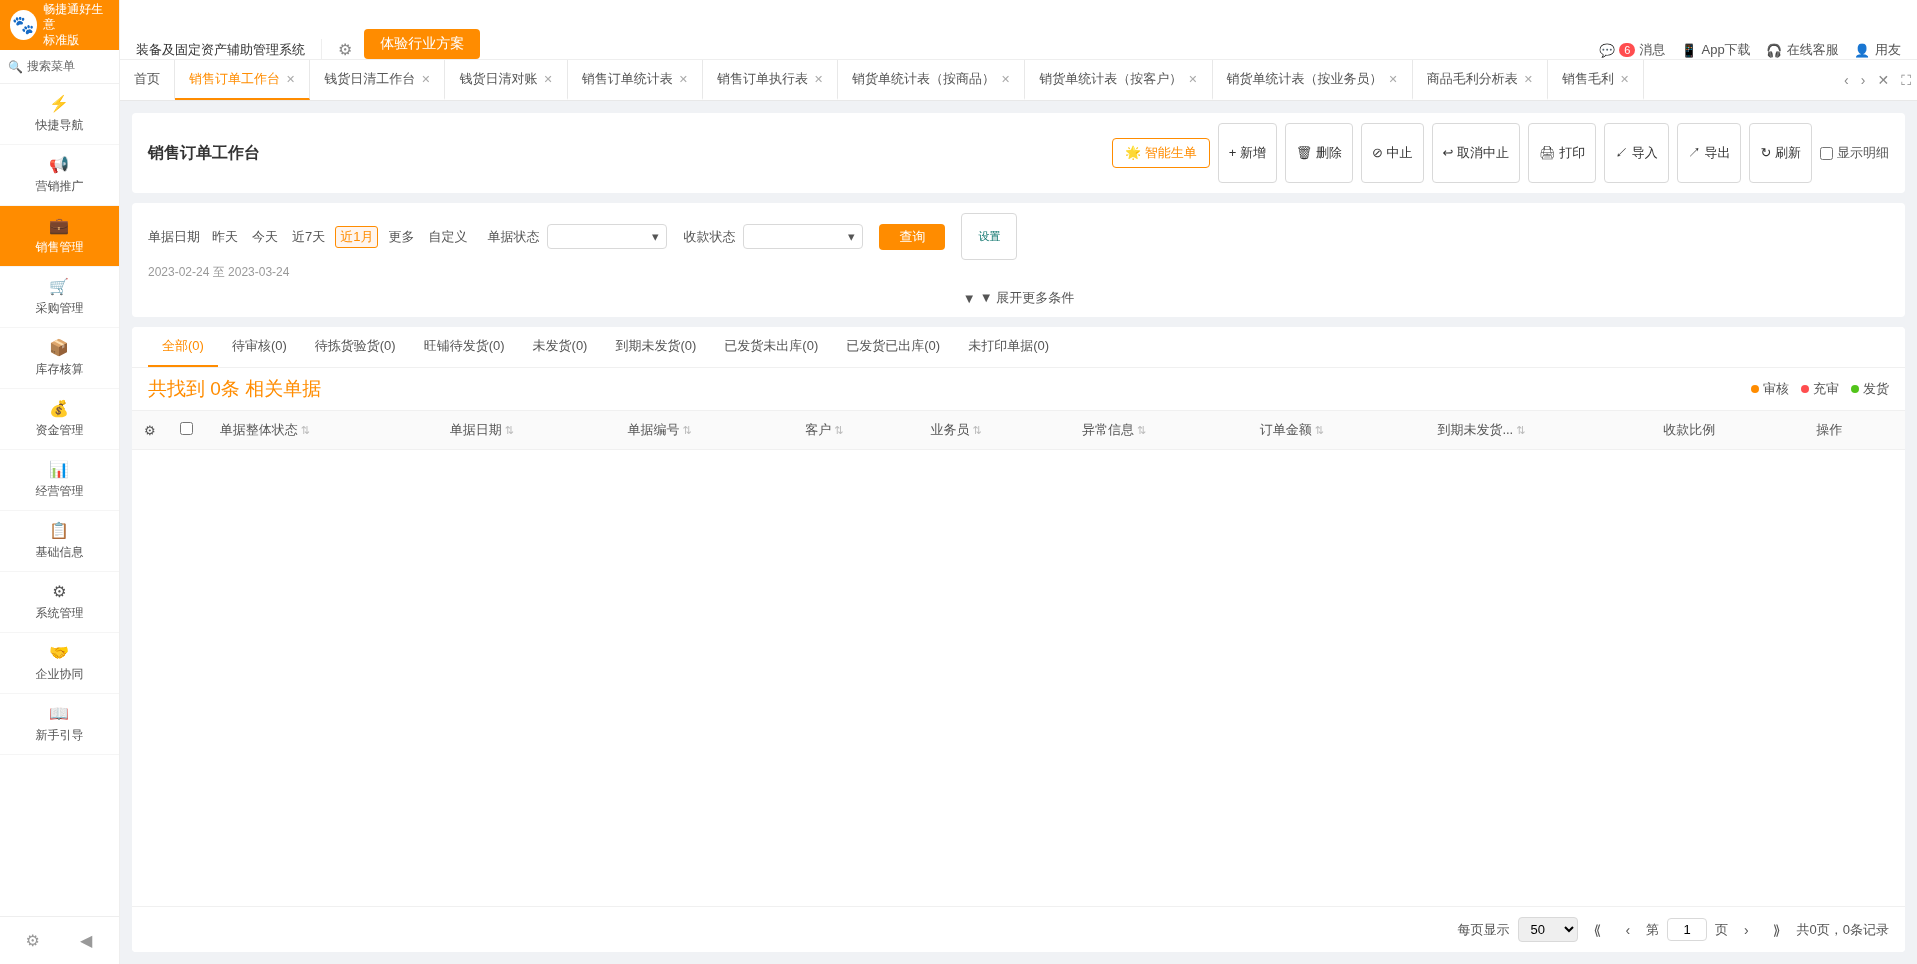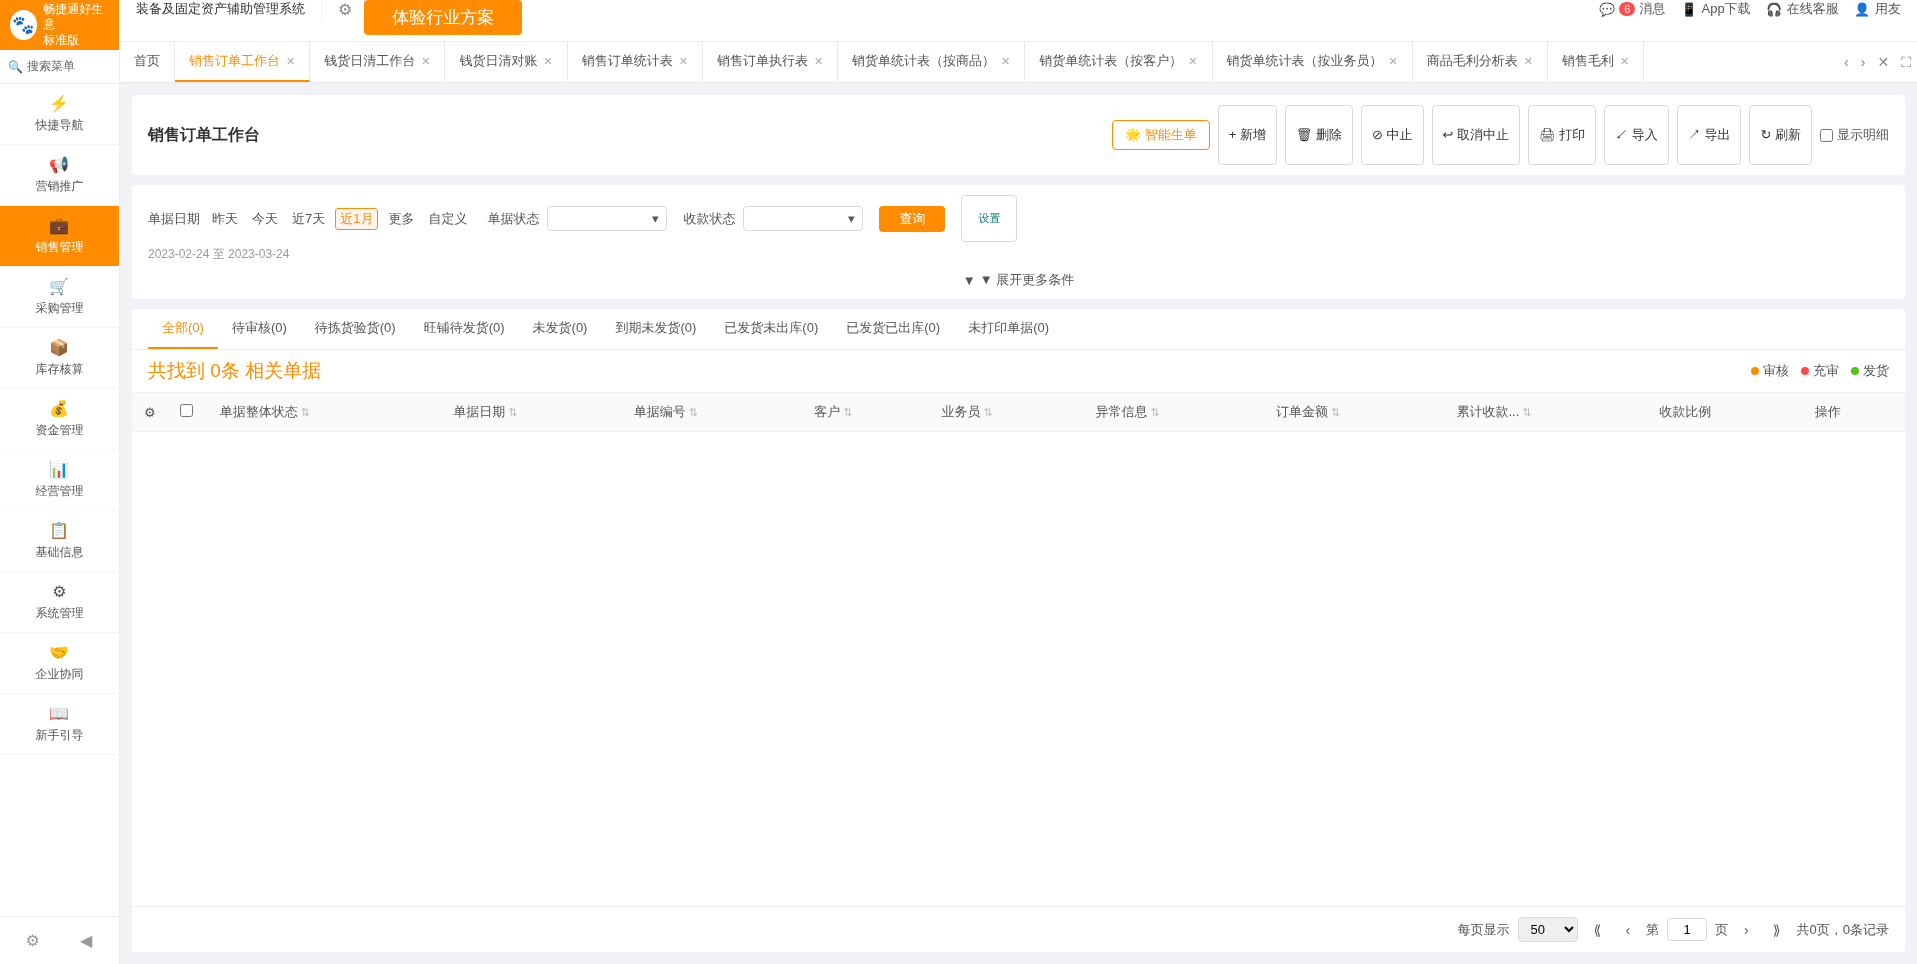--- a/index.html
+++ b/index.html
@@ -14,24 +14,24 @@
     .sidebar-nav-item { display: flex; flex-direction: column; align-items: center; padding: 10px 5px; cursor: pointer; color: #555; font-size: 12px; border-bottom: 1px solid #f5f5f5; gap: 4px; }
     .sidebar-nav-item.active { background: #ff8c00; color: #fff; }
     .nav-icon { font-size: 16px; }
     .sidebar-bottom { margin-top: auto; display: flex; gap: 4px; padding: 8px; border-top: 1px solid #eee; }
     .sidebar-bottom-btn { flex: 1; display: flex; align-items: center; justify-content: center; padding: 6px; cursor: pointer; color: #999; font-size: 16px; }
 
     
     .main { flex: 1; display: flex; flex-direction: column; overflow: hidden; }
 
     
-    .topbar { height: 42px; background: #fff; border-bottom: 1px solid #eee; display: flex; align-items: flex-start; padding: 0 16px; gap: 12px; }
+    .topbar { height: 60px; background: #fff; border-bottom: 1px solid #eee; display: flex; align-items: flex-end; padding: 0 16px; gap: 12px; }
     .topbar-title { font-size: 13px; color: #333; display: flex; align-items: center; gap: 6px; }
     .topbar-divider { width: 1px; height: 20px; background: #eee; margin: 0 4px; }
-    .topbar-industry-btn { background: #ff8c00; color: #fff; border: none; padding: 6px 28px; border-radius: 4px; cursor: pointer; font-size: 17px; }
+    .topbar-industry-btn { background: #ff8c00; color: #fff; border: none; padding: 6px 16px; border-radius: 4px; cursor: pointer; font-size: 14px; }
     .topbar-right { margin-left: auto; display: flex; align-items: center; gap: 16px; color: #555; font-size: 13px; }
     .topbar-right-item { display: flex; align-items: center; gap: 4px; cursor: pointer; }
     .badge { background: #ff4d4f; color: #fff; border-radius: 10px; padding: 1px 5px; font-size: 11px; }
     .gear-icon { color: #888; font-size: 16px; cursor: pointer; }
 
     
     .tabbar { background: #fff; border-bottom: 1px solid #e8e8e8; display: flex; align-items: center; overflow: hidden; }
     .tab-item { display: flex; align-items: center; gap: 4px; padding: 10px 14px; font-size: 13px; color: #555; cursor: pointer; border-right: 1px solid #e8e8e8; white-space: nowrap; border-bottom: 2px solid transparent; flex-shrink: 0; }
     .tab-item.active { color: #ff8c00; border-bottom: 2px solid #ff8c00; background: #fff; }
     .tab-close { font-size: 11px; color: #aaa; margin-left: 2px; }
@@ -393,21 +393,21 @@
                     </div>
                 </th>
                 <th>
                   <div class="th-sortable">
                       <span>订单金额</span>
                       <span class="th-sort-icon">⇅</span>
                     </div>
                 </th>
                 <th>
                   <div class="th-sortable">
-                      <span>累计收款...</span>
+                      <span>到期未发货...</span>
                       <span class="th-sort-icon">⇅</span>
                     </div>
                 </th>
                 <th>收款比例</th>
                 <th>操作</th>
               </tr>
             </thead>
             <tbody id="table-body">
             </tbody>
           </table>

